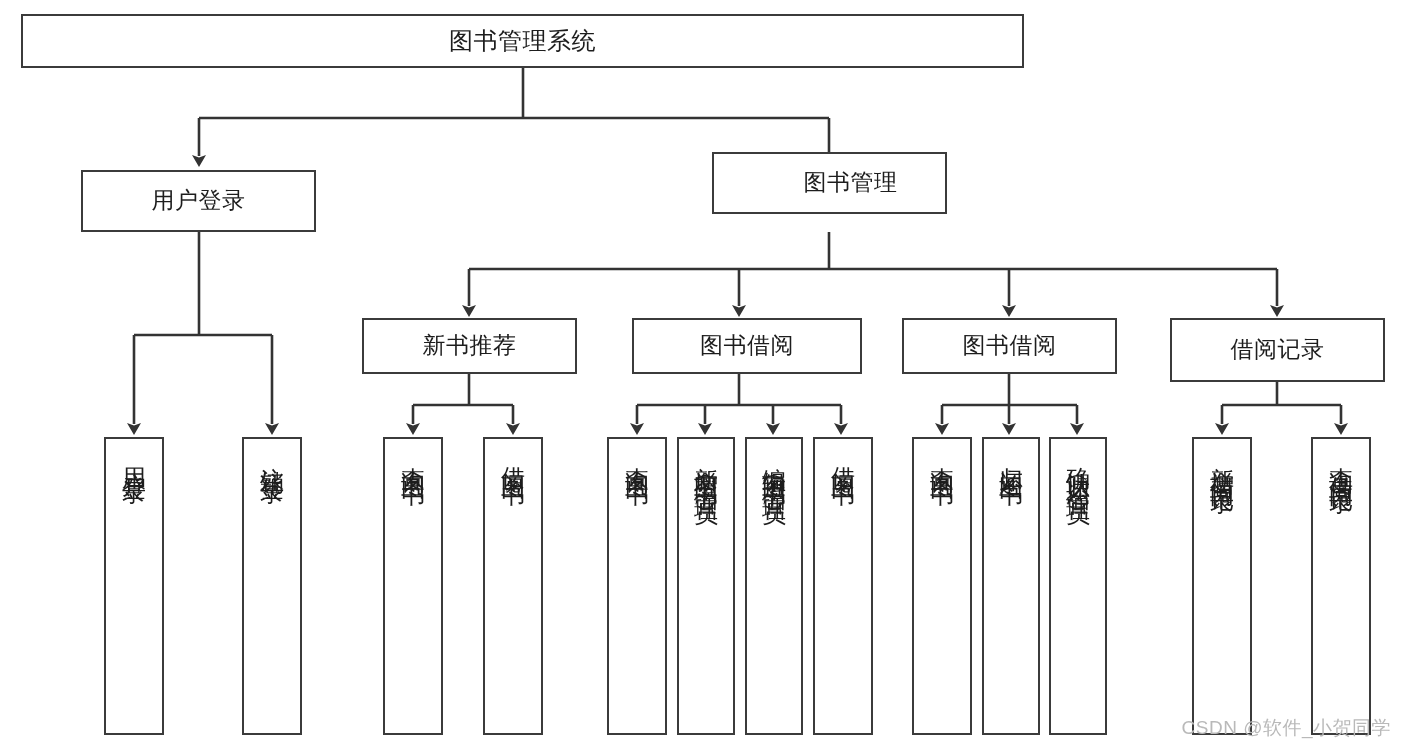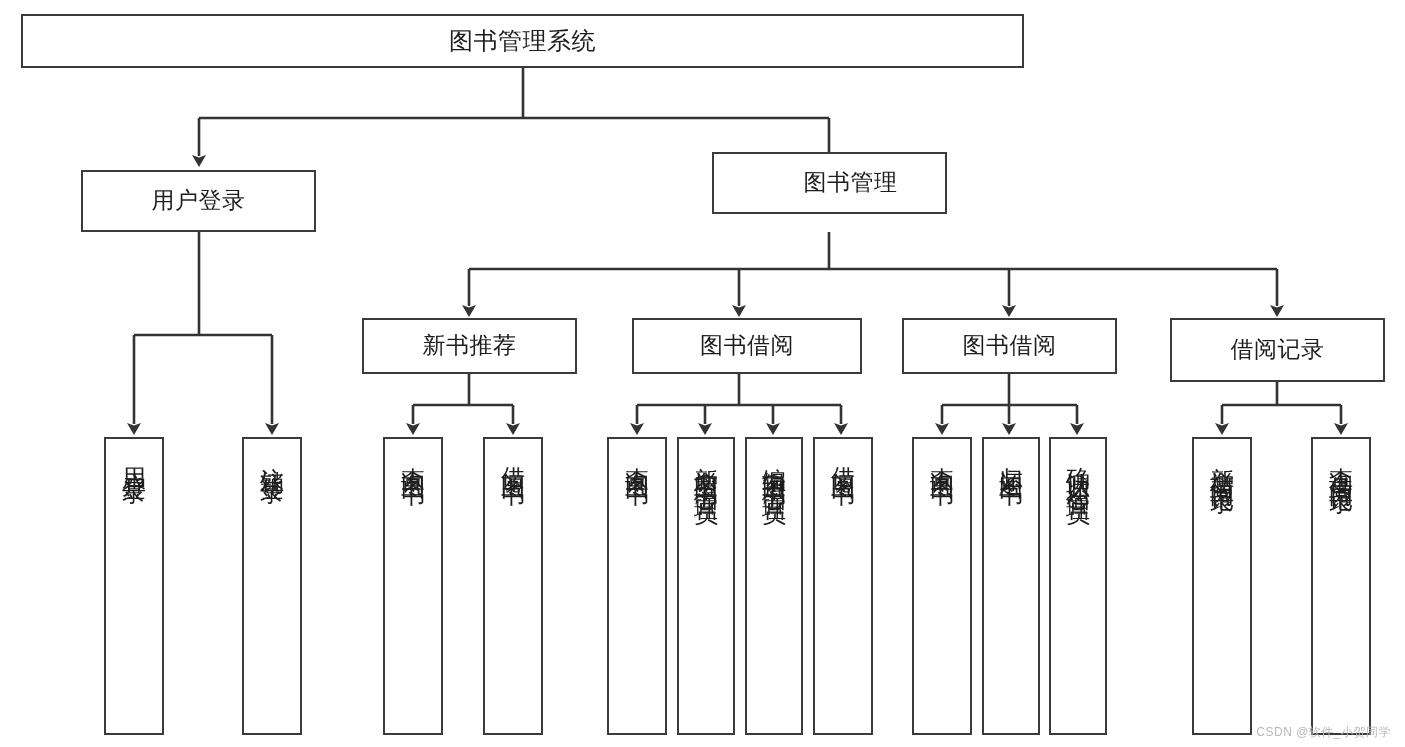--- a/index.html
+++ b/index.html
@@ -54,21 +54,21 @@
     font-size: 24px;
     letter-spacing: 5px;
     line-height: 1;
     white-space: nowrap;
   }
   .node.root .label { font-size: 24px; }
   .watermark {
     position: absolute;
     right: 14px;
     bottom: 6px;
-    font-size: 12px;
+    font-size: 19px;
     color: #b9b9b9;
     letter-spacing: 0.5px;
     white-space: nowrap;
     user-select: none;
   }
 </style>
 </head>
 <body>
 
 <div id="canvas">

